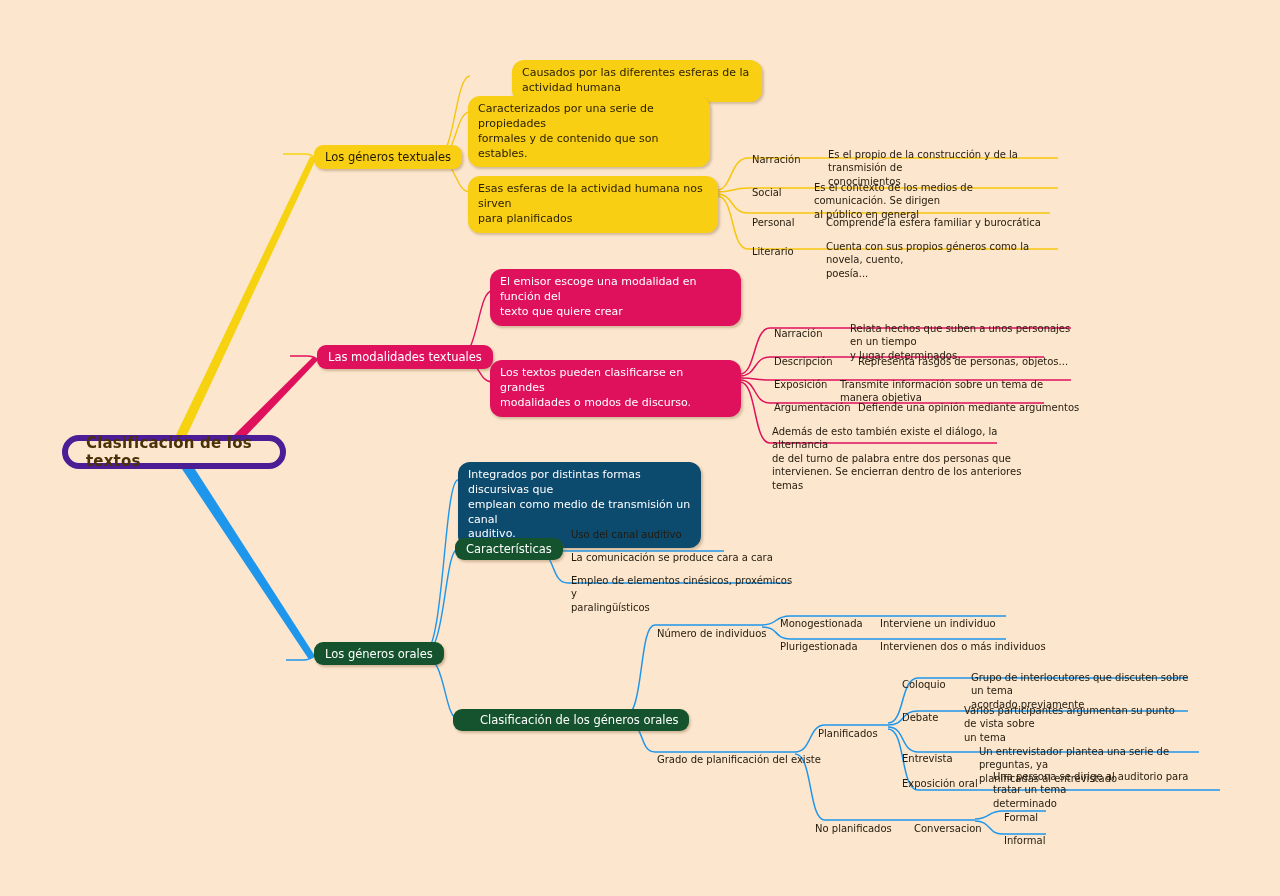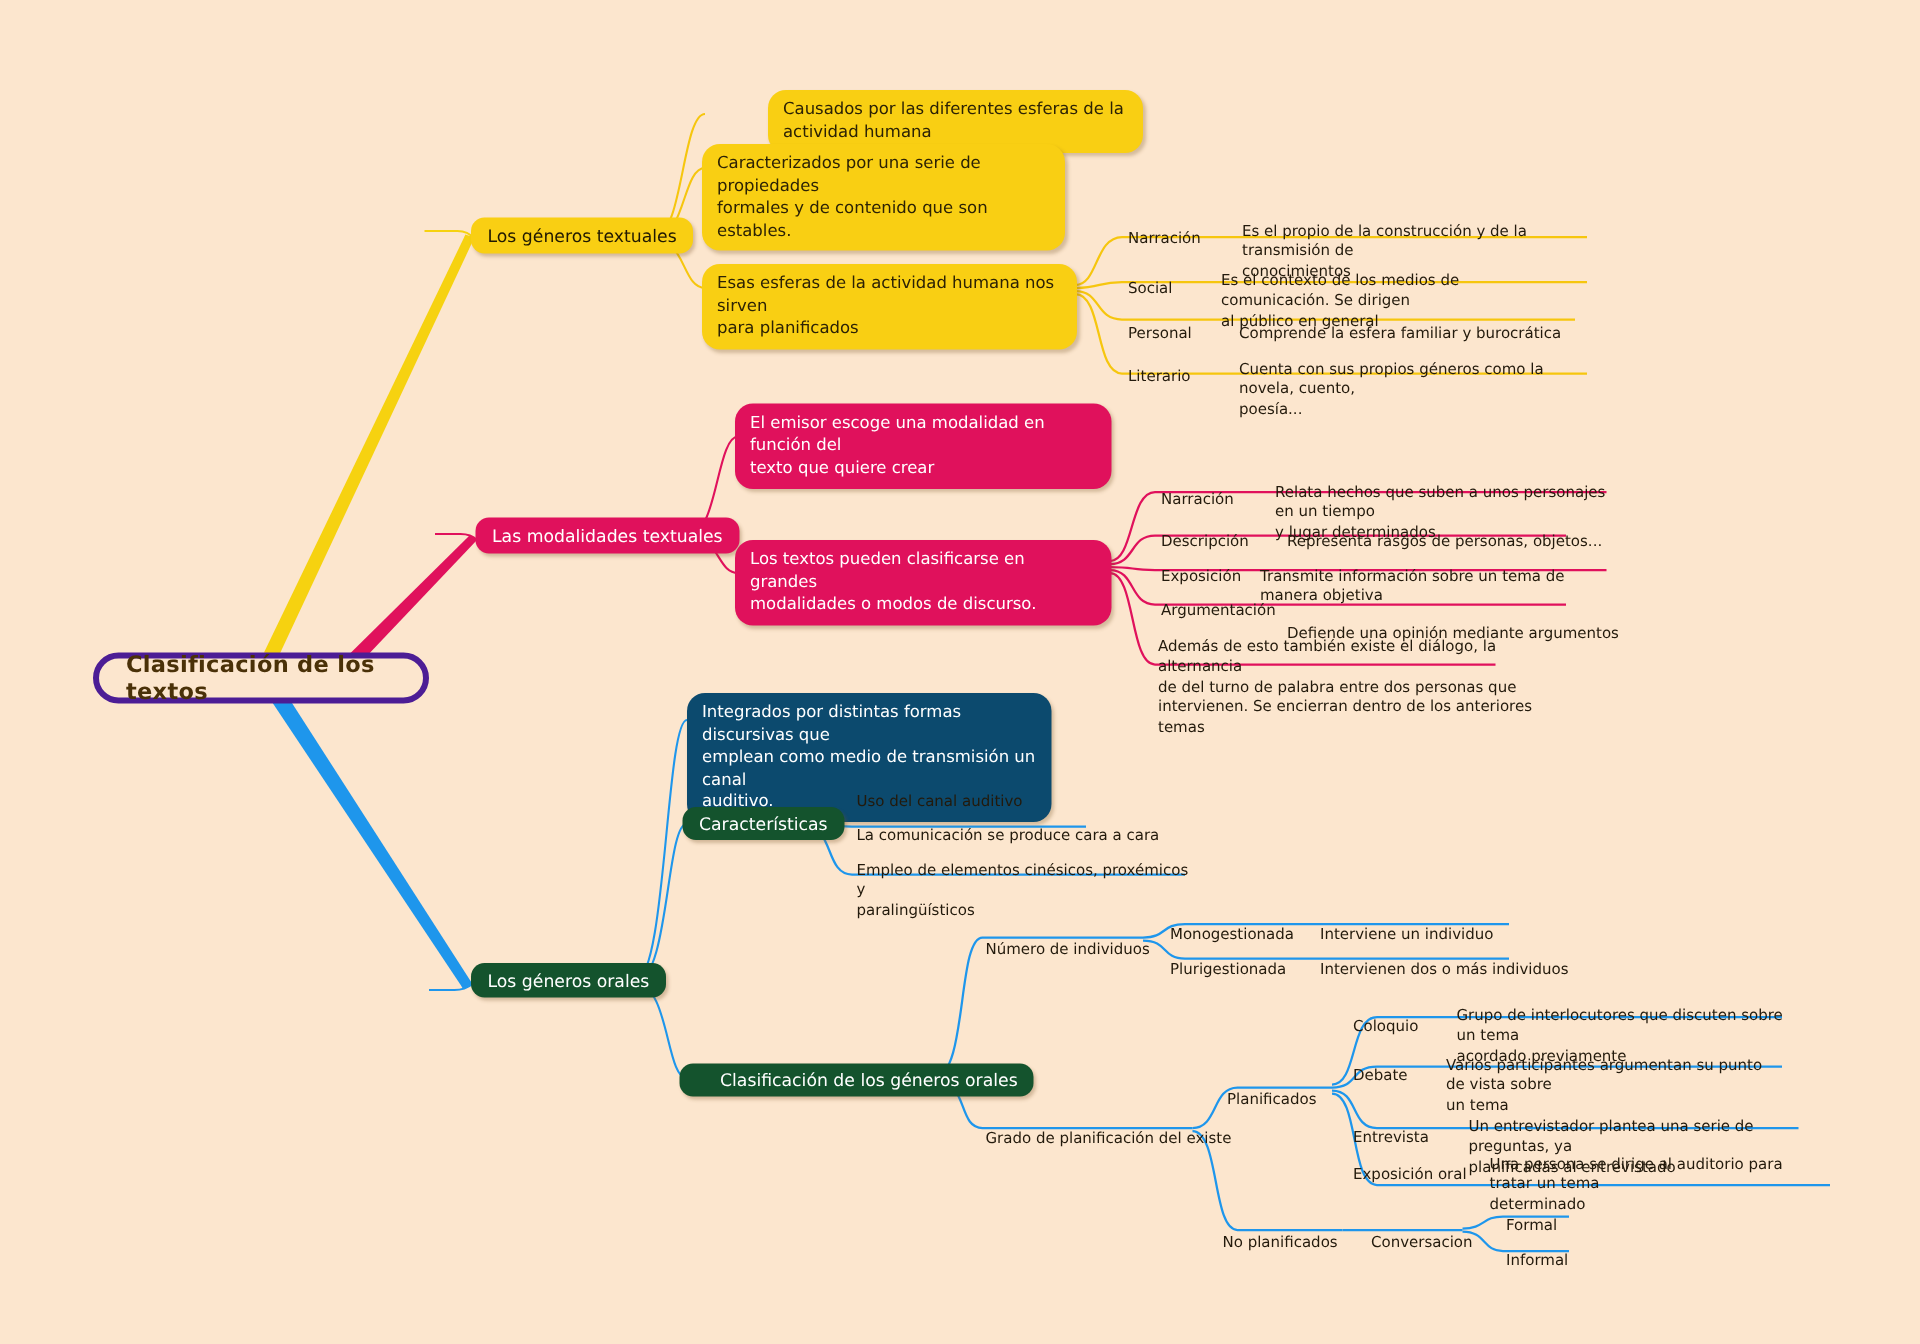--- a/index.html
+++ b/index.html
@@ -24,21 +24,21 @@
   }
   .node {
     position: absolute;
     box-sizing: border-box;
     display: flex;
     align-items: center;
     white-space: pre-line;
   }
   
   .root {
-    border: 4px solid #4c1d95;
+    border: 6px solid #4c1d95;
     border-radius: 22px;
     background: #FCE6CE;
     color: #4A3108;
     font-weight: bold;
     font-size: 15px;
     padding: 0 18px;
     justify-content: center;
     letter-spacing: .2px;
   }
   
@@ -242,21 +242,21 @@
   <div class="leaf" style="left:774px; top:364px;">
     <span>Exposición</span>
   </div>
   <div class="leaf" style="left:840px; top:364px; width:240px;">
     <span>Transmite información sobre un tema de manera objetiva</span>
   </div>
 
   <div class="leaf" style="left:774px; top:387px;">
     <span>Argumentación</span>
   </div>
-  <div class="leaf" style="left:858px; top:402px; width:230px;">
+  <div class="leaf" style="left:858px; top:387px; width:230px;">
     <span>Defiende una opinión mediante argumentos</span>
   </div>
 
   <div class="leaf" style="left:772px; top:411px; width:250px;">
     <span>Además de esto también existe el diálogo, la alternancia
 de del turno de palabra entre dos personas que
 intervienen. Se encierran dentro de los anteriores temas</span>
   </div>
 
   <div class="node head blue" style="left:314px; top:642px; height:23px;">

